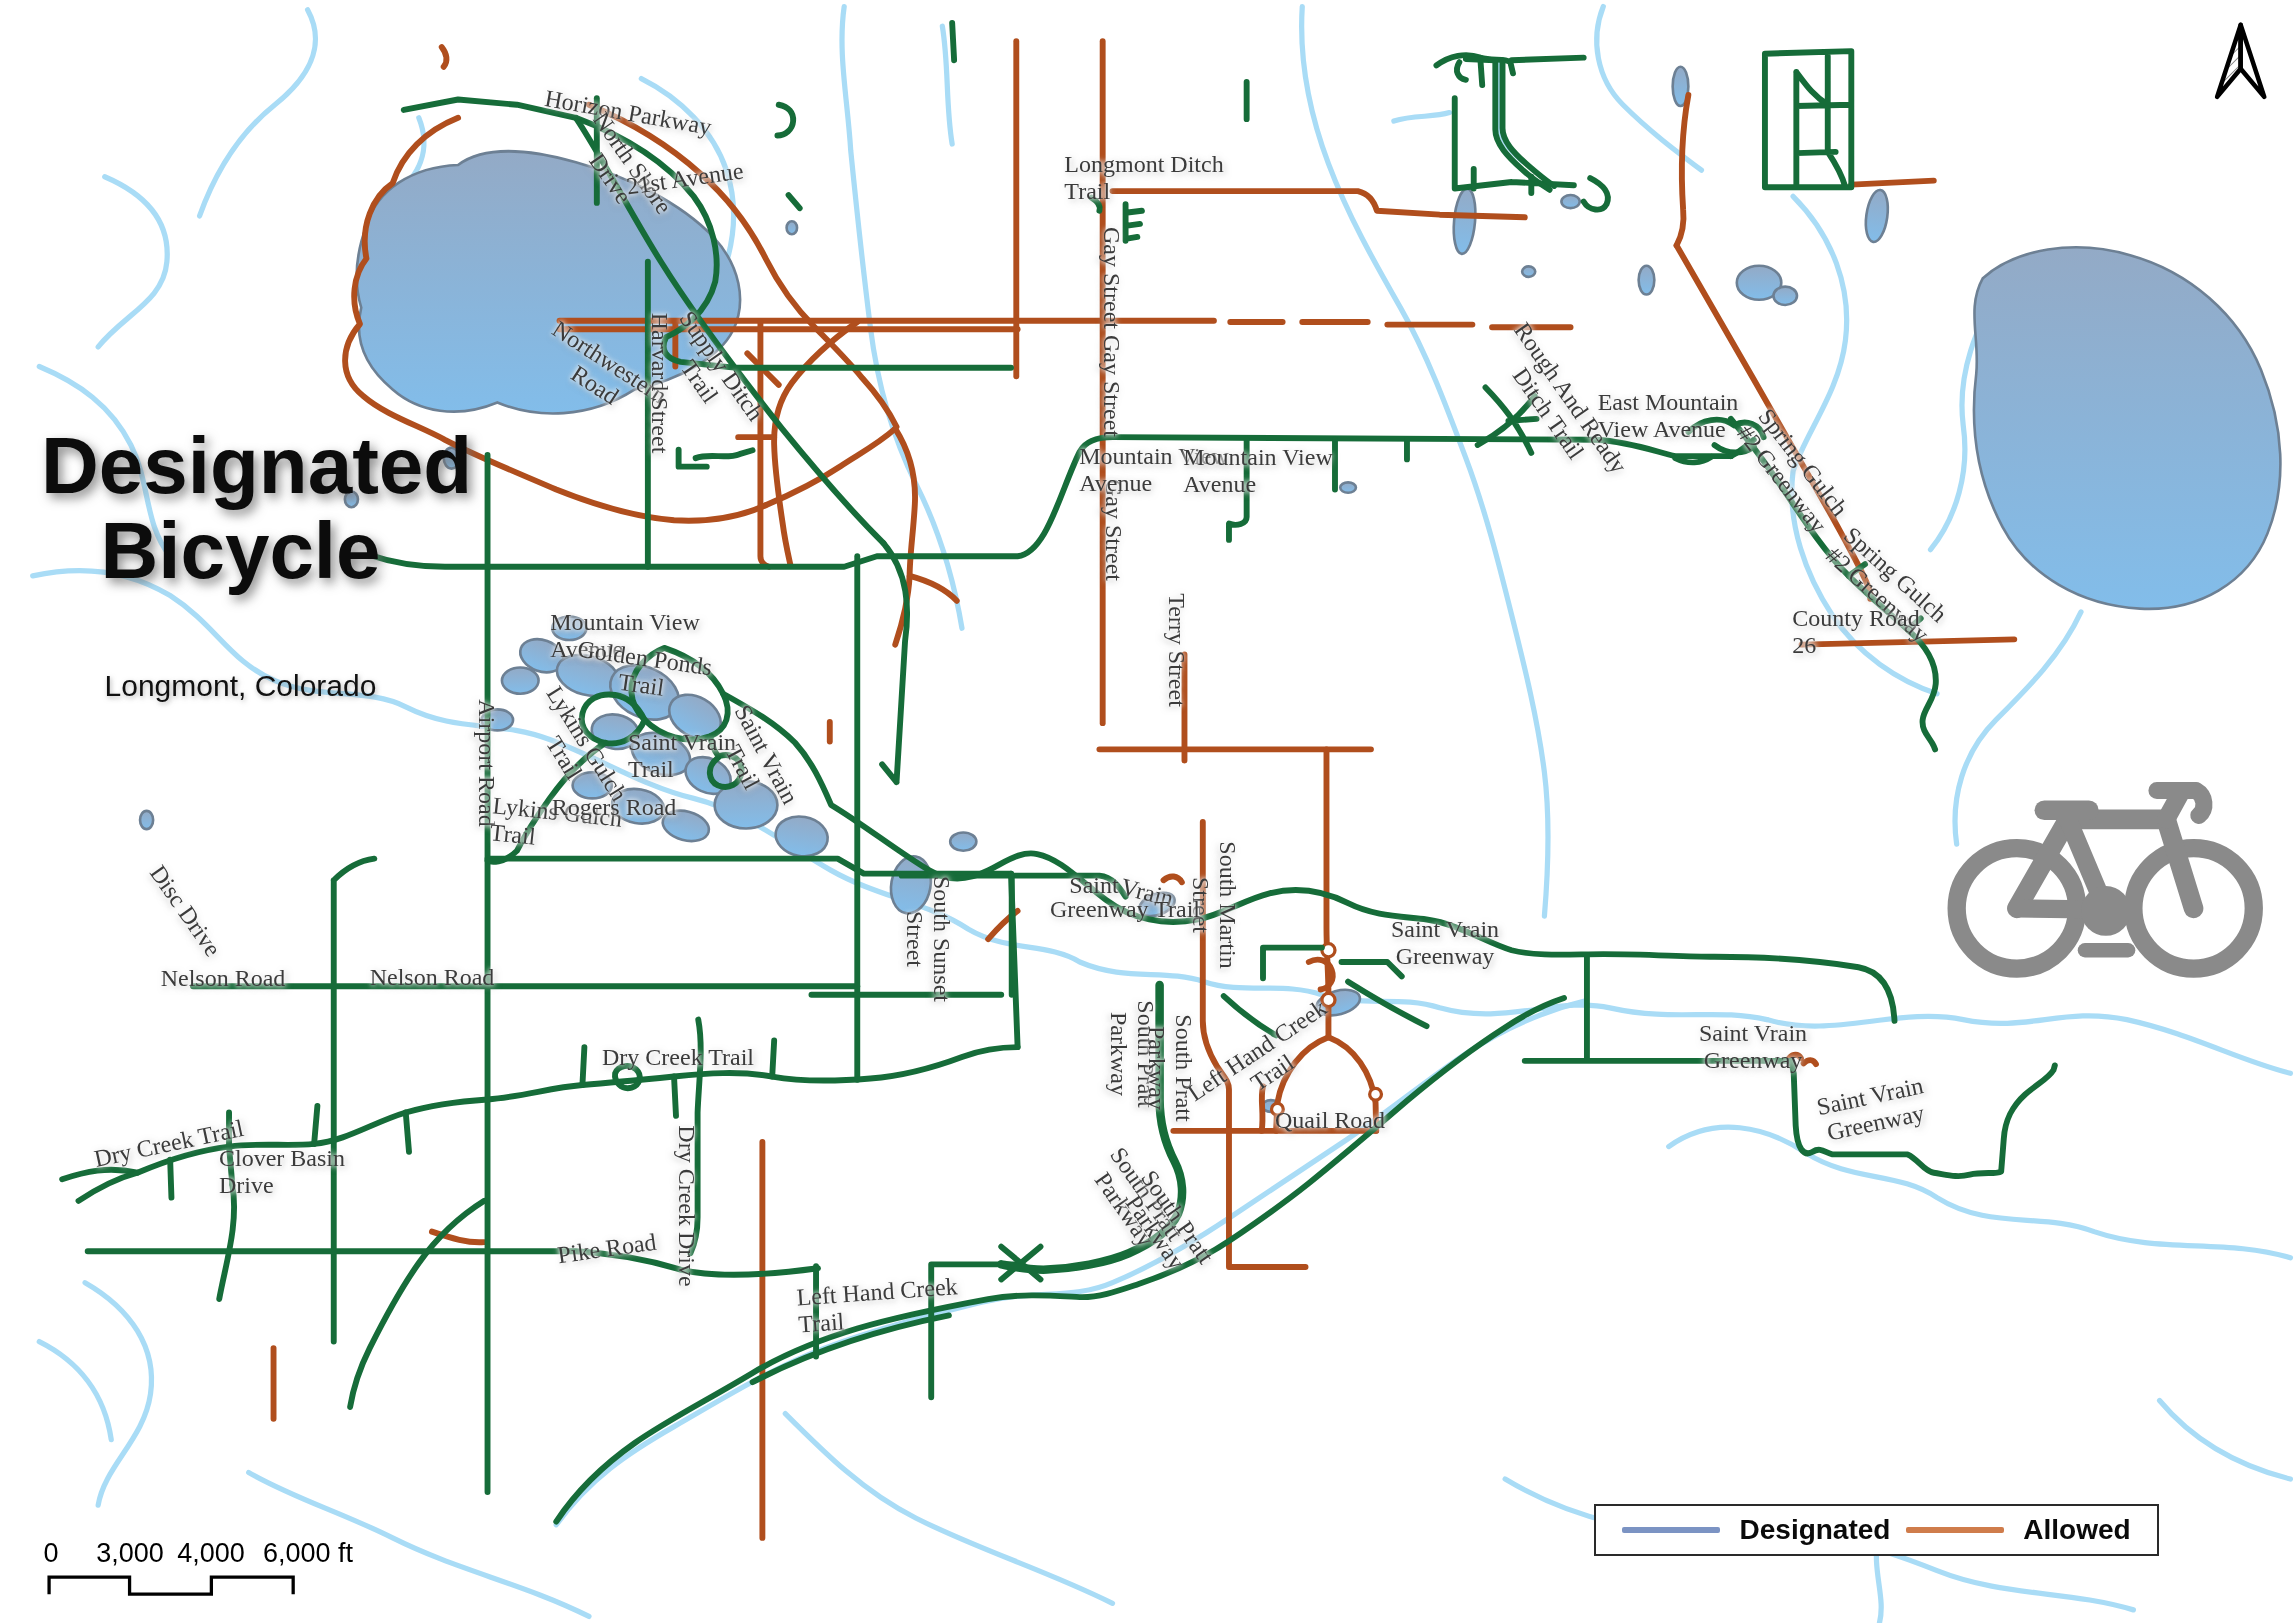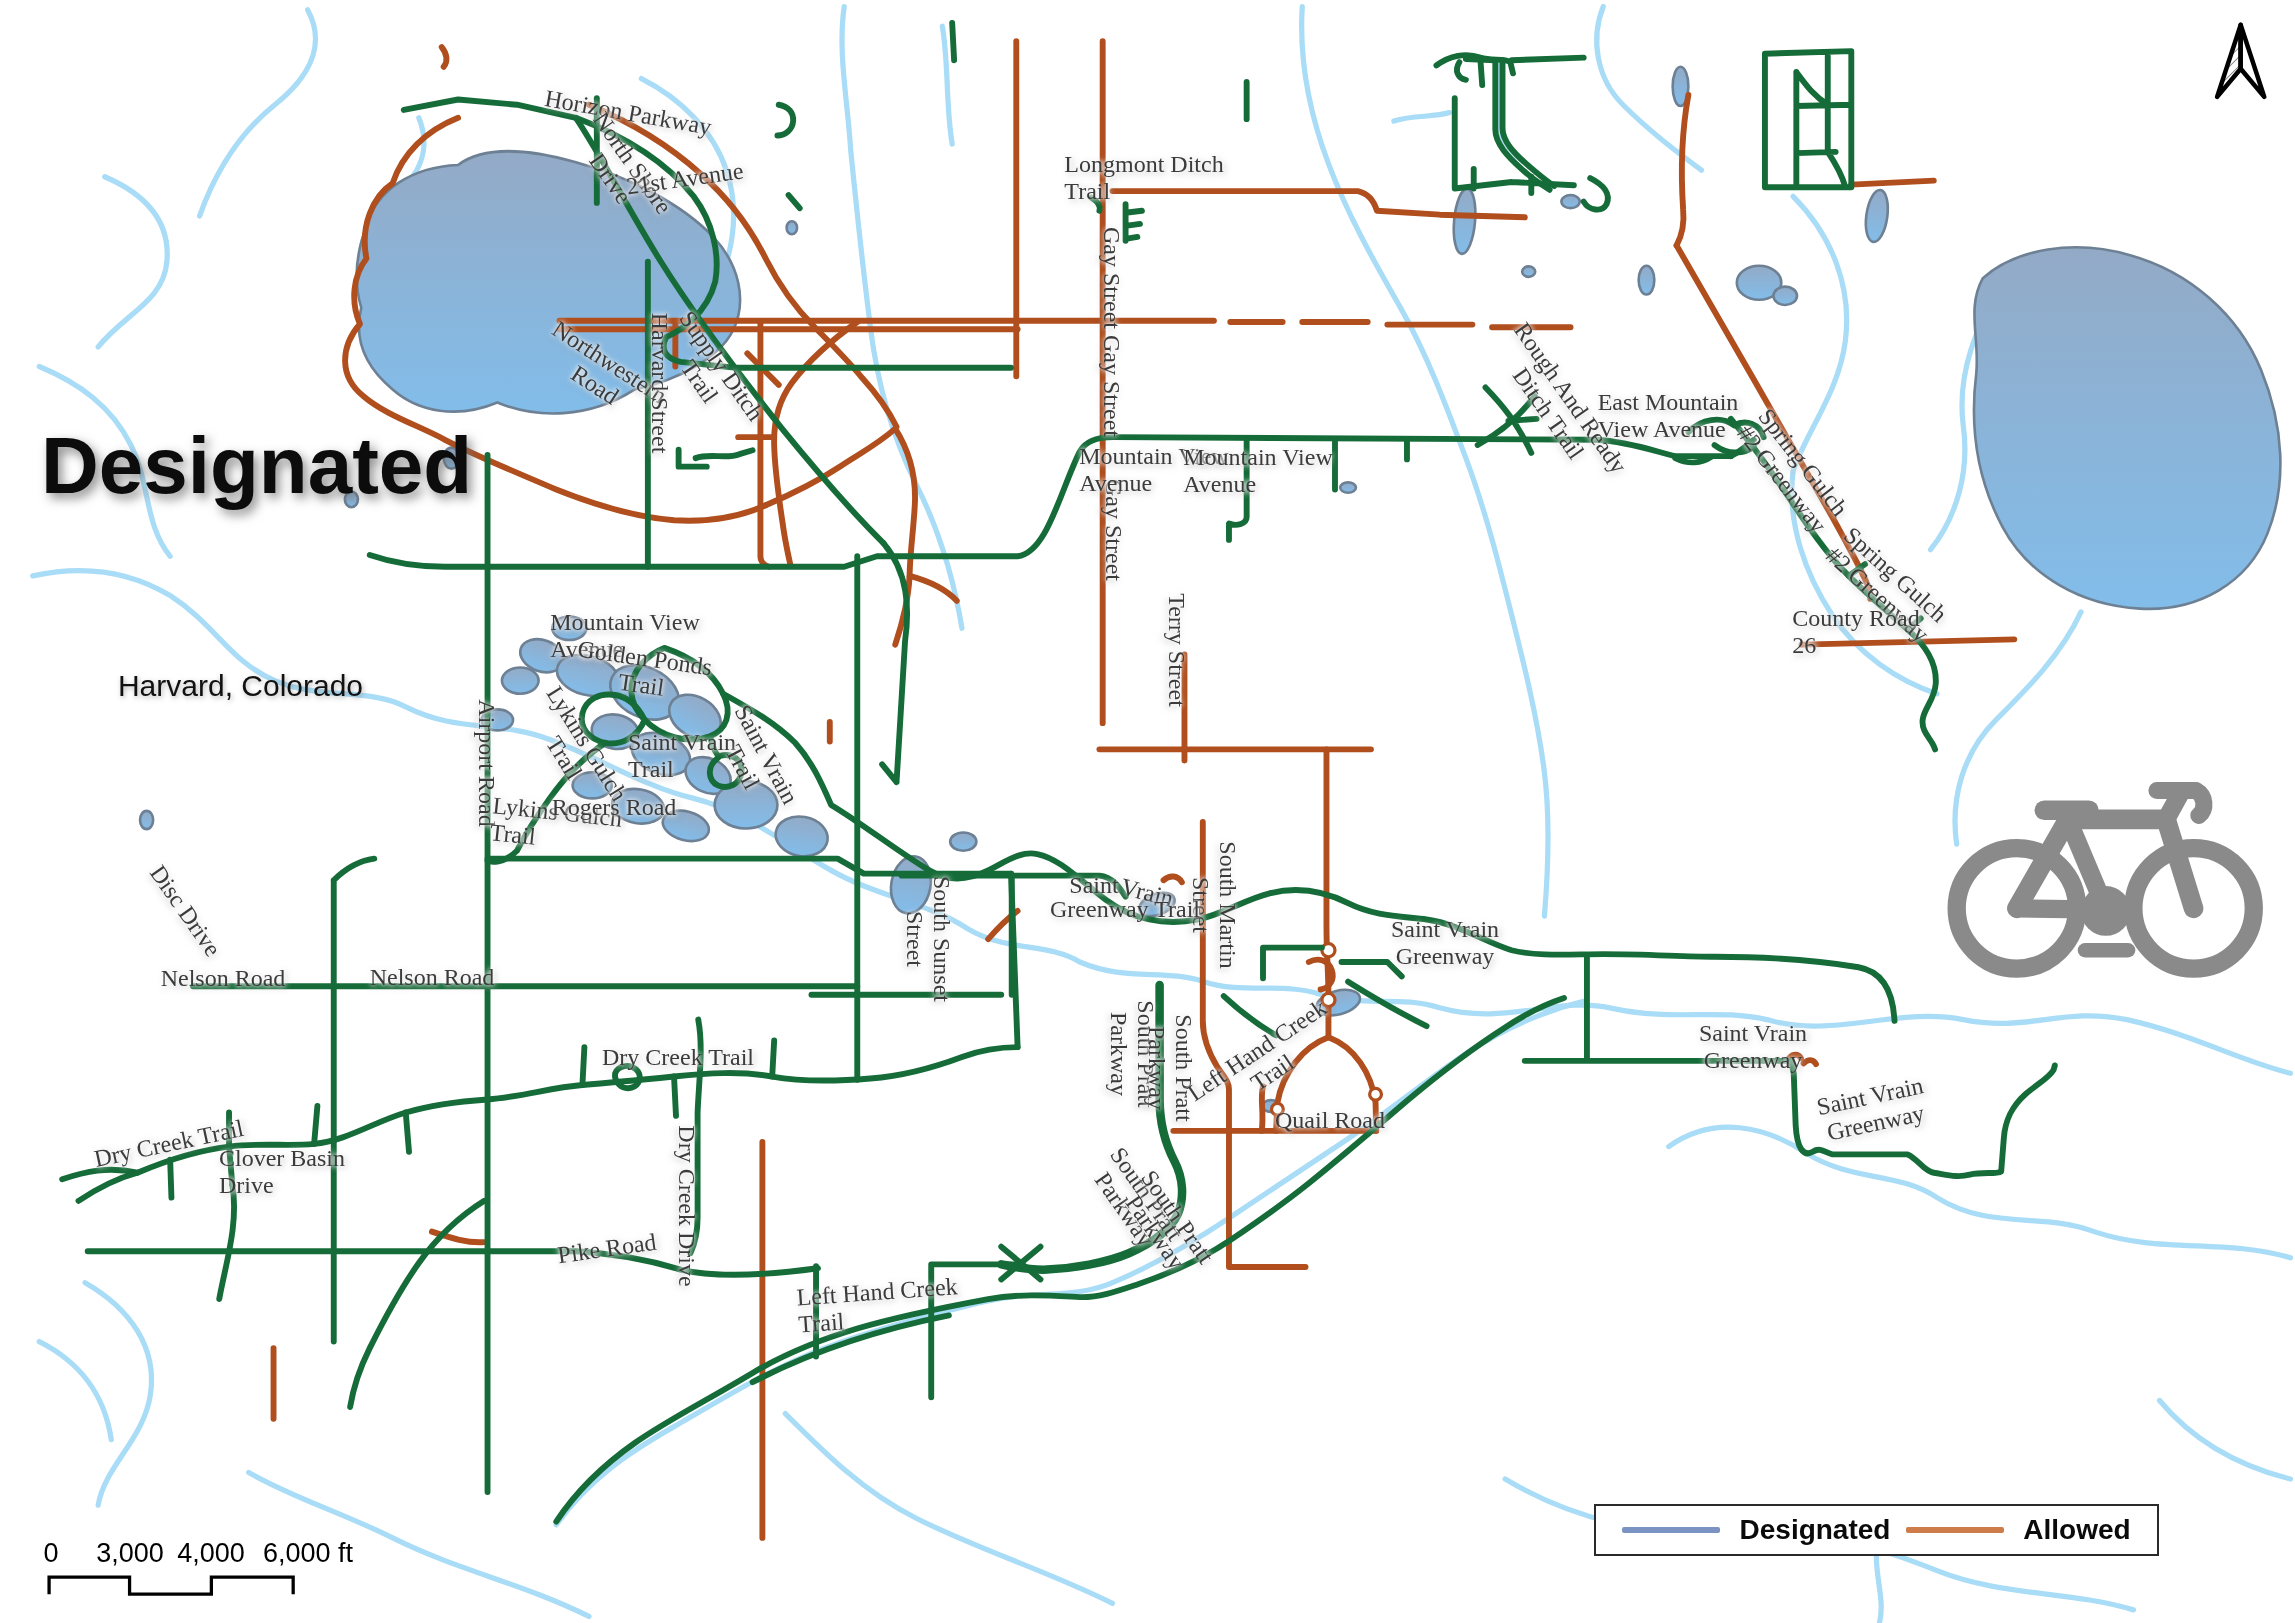--- a/index.html
+++ b/index.html
@@ -316,22 +316,23 @@
 Greenway</span>
 <span class="lbl" style="left:1792px;top:471px;--r:52deg">Spring Gulch
 #2 Greenway</span>
 <span class="lbl" style="left:1886px;top:585px;--r:42deg">Spring Gulch
 #2 Greenway</span>
 <span class="lbl left" style="left:1856px;top:632px">County Road
 26</span>
 
 <div class="title">
   <div>Designated</div>
+  <div>Bicycle</div>
 </div>
-<div class="subtitle">Harvard, Colorado</div>
+<div class="subtitle">Longmont, Colorado</div>
 
 <div class="legend">
   <div class="leg-item">
     <span class="swatch sw-designated"></span>
     <span class="leg-label">Designated</span>
   </div>
   <div class="leg-item">
     <span class="swatch sw-allowed"></span>
     <span class="leg-label">Allowed</span>
   </div>

